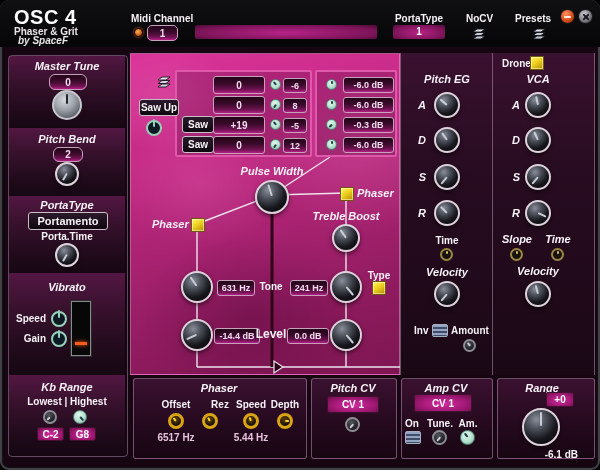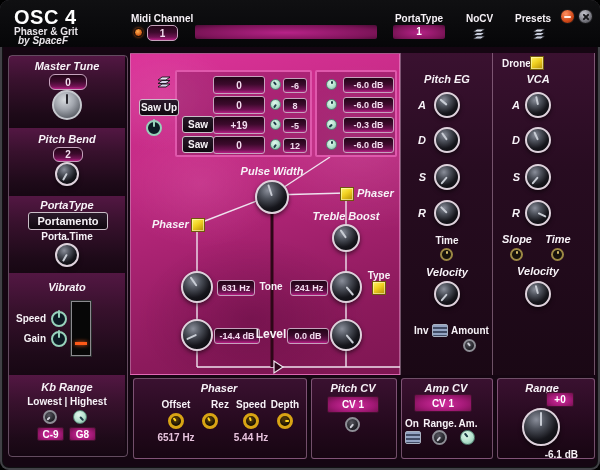--- a/index.html
+++ b/index.html
@@ -148,21 +148,21 @@
   <div class="lbl rt" style="left:16px;top:313px;width:30px;">Speed</div>
   <div class="pwr" style="left:51px;top:311px;"></div>
   <div class="lbl rt" style="left:16px;top:333px;width:30px;">Gain</div>
   <div class="pwr" style="left:51px;top:331px;"></div>
   <div class="vslider" style="left:71px;top:301px;"></div>
 
   <div class="lbl ctr hdr" style="left:67px;top:382px;">Kb Range</div>
   <div class="lbl ctr" style="left:67px;top:396px;">Lowest | Highest</div>
   <div class="knob k14 kgrey" style="left:43px;top:410px;--rot:-135deg;"></div>
   <div class="knob k14 kteal" style="left:73px;top:410px;--rot:135deg;"></div>
-  <div class="mbox vs" style="left:37px;top:427px;width:25px;height:12px;">C-9</div>
+  <div class="mbox vs" style="left:37px;top:427px;width:25px;height:12px;">C-2</div>
   <div class="mbox vs" style="left:69px;top:427px;width:25px;height:12px;">G8</div>
 
   <div id="centerpanel"></div>
 
   <svg class="abs" style="left:130px;top:53px;" width="290" height="322" viewBox="0 0 290 322">
     <g stroke="#efe2ee" stroke-width="1.4" fill="none">
       <line x1="200" y1="104" x2="142" y2="142"></line>
       <line x1="142" y1="142" x2="216" y2="140"></line>
       <line x1="142" y1="142" x2="67" y2="171"></line>
       <line x1="67" y1="171" x2="67" y2="314"></line>
@@ -290,21 +290,21 @@
 
   <div class="botsec" style="left:311px;top:378px;width:86px;height:81px;"></div>
   <div class="lbl ctr hdr" style="left:353px;top:383px;">Pitch CV</div>
   <div class="mbox" style="left:327px;top:396px;width:50px;height:15px;">CV 1</div>
   <div class="knob k15 kgrey" style="left:345px;top:417px;--rot:-140deg;"></div>
 
   <div class="botsec" style="left:401px;top:378px;width:92px;height:81px;"></div>
   <div class="lbl ctr hdr" style="left:446px;top:383px;">Amp CV</div>
   <div class="mbox" style="left:414px;top:394px;width:56px;height:16px;">CV 1</div>
   <div class="lbl ctr" style="left:412px;top:418px;">On</div>
-  <div class="lbl ctr" style="left:440px;top:418px;">Range.</div>
+  <div class="lbl ctr" style="left:440px;top:418px;">Tune.</div>
   <div class="lbl ctr" style="left:468px;top:418px;">Am.</div>
   <div class="tgl" style="left:405px;top:431px;"></div>
   <div class="knob k15 kgrey" style="left:432px;top:430px;--rot:-140deg;"></div>
   <div class="knob k15 kteal" style="left:460px;top:430px;--rot:-40deg;"></div>
 
   <div class="botsec" style="left:497px;top:378px;width:98px;height:81px;"></div>
   <div class="lbl ctr hdr" style="left:542px;top:383px;">Range</div>
   <div class="mbox vs" style="left:546px;top:392px;width:26px;height:13px;">+0</div>
   <div class="knob k38 kdark" style="left:522px;top:408px;--rot:0deg;"></div>
   <div class="lbl rt" style="left:540px;top:449px;width:38px;">-6.1 dB</div>

